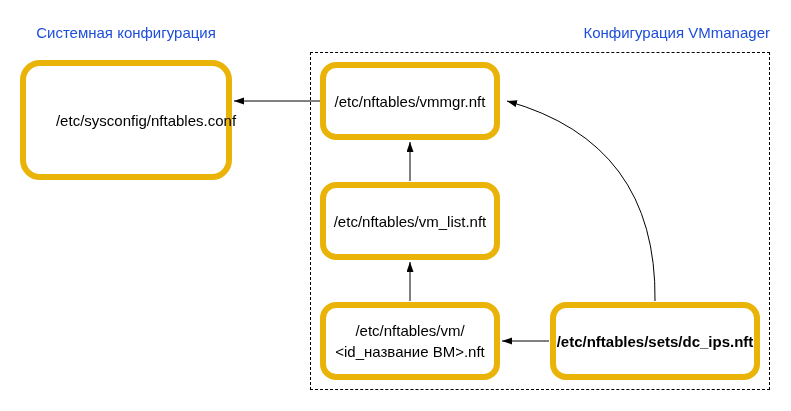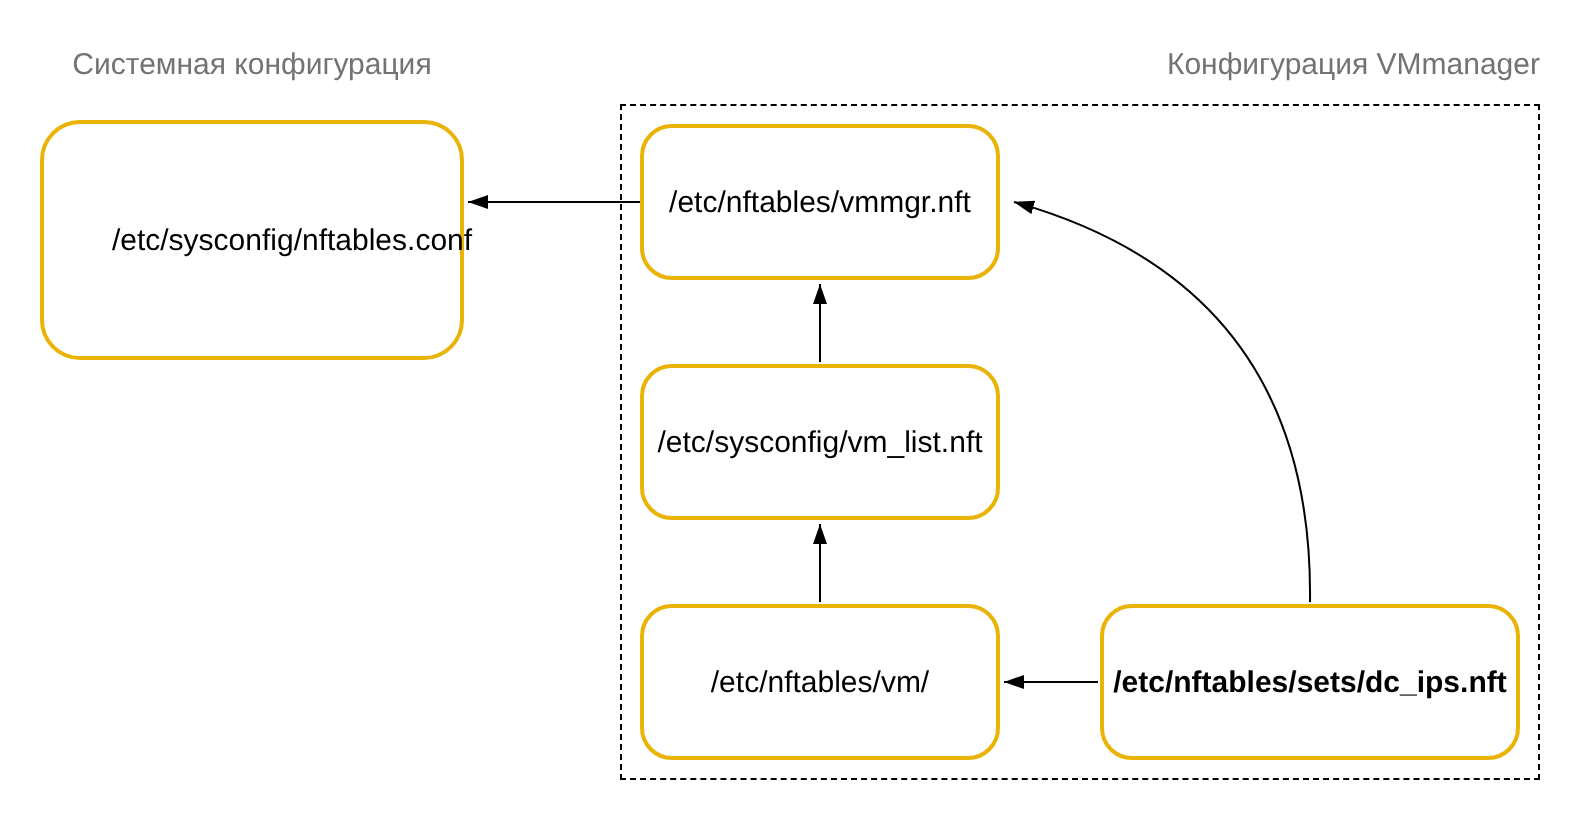--- a/index.html
+++ b/index.html
@@ -17,38 +17,38 @@
   }
   .edges-layer {
     position: absolute;
     left: 0; top: 0;
     width: 791px; height: 411px;
     pointer-events: none;
   }
   .group-label {
     position: absolute;
     font-size: 15px;
-    color: #737373;
+    color: #1d4ed8;
     text-align: center;
     line-height: 18px;
     white-space: nowrap;
   }
   .sys-label  { left: 20px;  top: 24px; width: 212px; }
   .vmm-label  { left: 310px; top: 24px; width: 460px; text-align: right; }
   .dashed-group {
     position: absolute;
     left: 310px; top: 52px;
     width: 460px; height: 338px;
     border: 1px dashed #000000;
     box-sizing: border-box;
     background: transparent;
   }
   .node {
     position: absolute;
-    border: 2px solid #eab308;
+    border: 6px solid #eab308;
     border-radius: 16px;
     background: #ffffff;
     box-sizing: border-box;
     display: flex;
     align-items: center;
     justify-content: center;
     text-align: center;
     font-size: 15px;
     line-height: 21px;
     color: #000000;
@@ -93,26 +93,27 @@
 
   <div class="node node-sysconfig">
     <span>/etc/sysconfig/nftables.conf</span>
   </div>
 
   <div class="node node-vmmgr">
     <span>/etc/nftables/vmmgr.nft</span>
   </div>
 
   <div class="node node-vmlist">
-    <span>/etc/sysconfig/vm_list.nft</span>
+    <span>/etc/nftables/vm_list.nft</span>
   </div>
 
   <div class="node node-vmid two-line">
     <span>
       <span class="ln">/etc/nftables/vm/</span>
+      <span class="ln">&lt;id_название ВМ&gt;.nft</span>
     </span>
   </div>
 
   <div class="node node-dcips">
     <span>/etc/nftables/sets/dc_ips.nft</span>
   </div>
 
 </div>
 
 </body></html>

